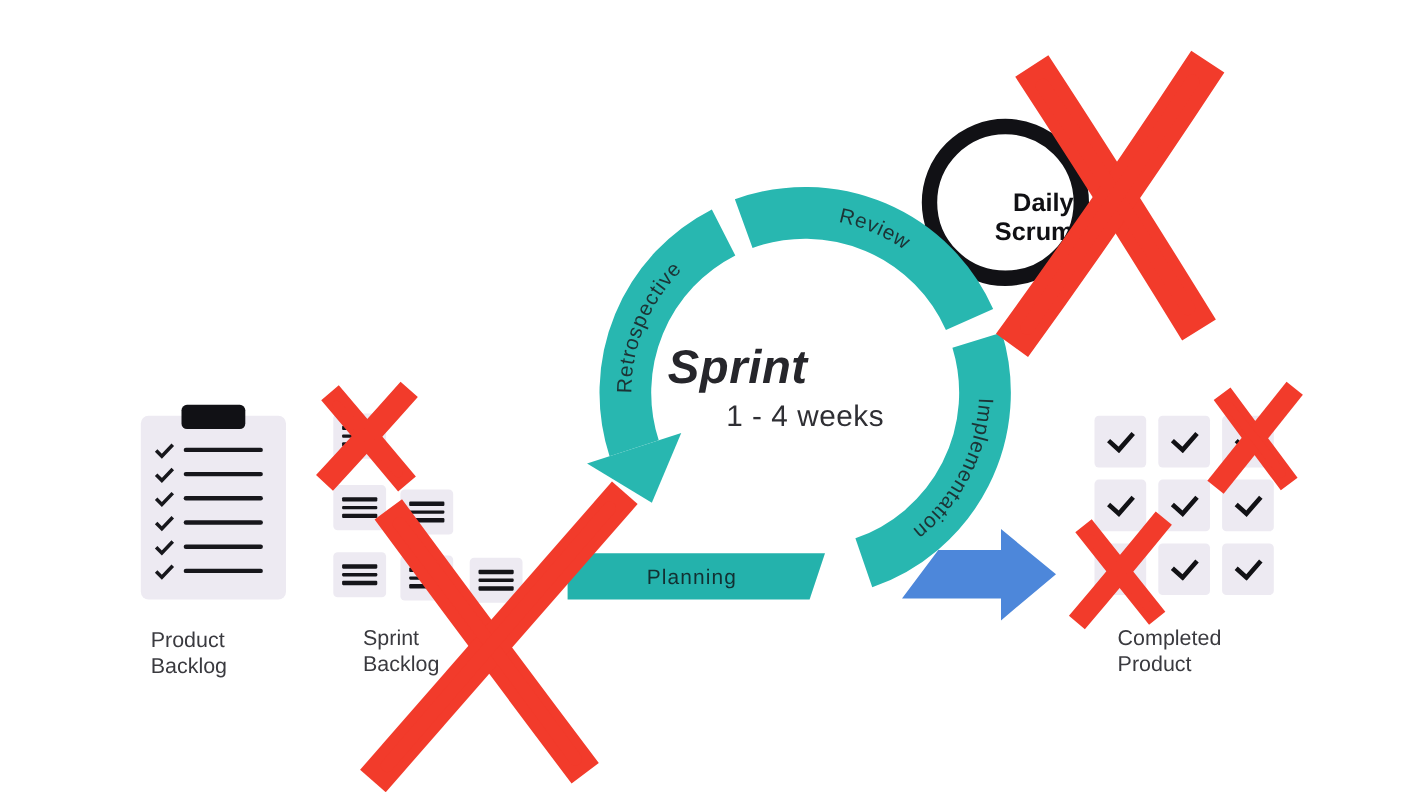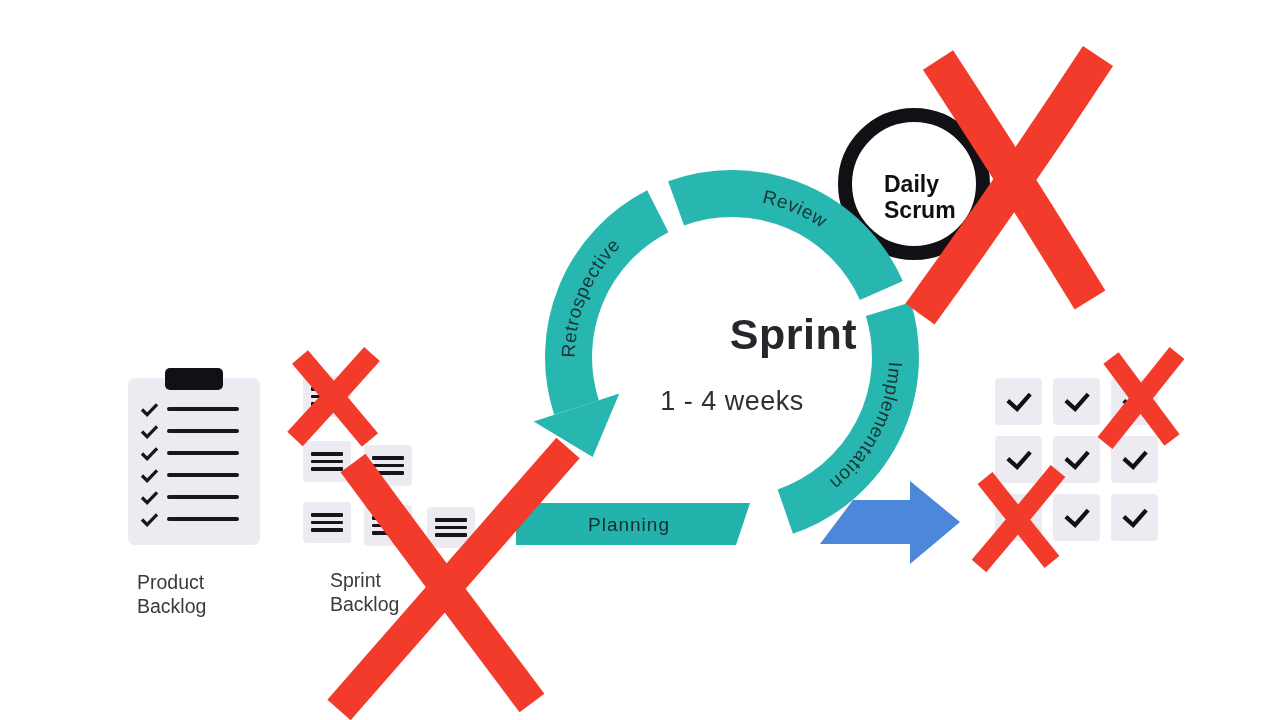--- a/index.html
+++ b/index.html
@@ -2,28 +2,28 @@
 <html><head>
 <meta charset="utf-8">
 <style>
   html,body{margin:0;padding:0;background:#ffffff;}
   .stage{position:relative;width:1280px;height:720px;background:#ffffff;overflow:hidden;
          font-family:"Liberation Sans",sans-serif;}
   .layer{position:absolute;left:0;top:0;width:1280px;height:720px;pointer-events:none;}
   .abs{position:absolute;}
 
   
-  .sprint-title{left:607px;top:310px;width:250px;text-align:right;
-    font-size:43px;font-weight:bold;color:#26262b;letter-spacing:.5px;}
+  .sprint-title{left:607px;top:310px;width:250px;text-align:left;
+    font-size:43px;font-weight:bold;color:#26262b;letter-spacing:.5px;font-style:italic;}
   .sprint-sub{left:607px;top:363px;width:250px;text-align:center;
-    font-size:27px;color:#2f2f34;letter-spacing:.5px;margin-top:23px;}
+    font-size:27px;color:#2f2f34;letter-spacing:.5px;}
 
   
   .daily-label{left:884px;top:171px;width:92px;font-size:23px;font-weight:bold;
-    color:#101014;line-height:26px;}
+    color:#101014;line-height:26px;text-align:right;}
 
   
   .art-label{font-size:19.5px;color:#3a3a3f;text-align:left;line-height:24px;}
   .lbl-product{left:137px;top:570px;width:110px;}
   .lbl-sprint{left:330px;top:568px;width:110px;}
   .lbl-completed{left:1016px;top:568px;width:120px;}
 
   
   .clipboard{left:128px;top:378px;width:132px;height:167px;background:#edeaf2;
     border-radius:7px;}
@@ -193,20 +193,21 @@
     <svg width="28" height="21" viewBox="0 0 30 22">
         <path d="M3 10 L13 19 L27 3" fill="none" stroke="#111115" stroke-width="4.5"></path>
       </svg>
     </div>
 
   <div class="abs sprint-title">Sprint</div>
   <div class="abs sprint-sub">1 - 4 weeks</div>
   <div class="abs daily-label">Daily Scrum</div>
   <div class="abs art-label lbl-product">Product Backlog</div>
   <div class="abs art-label lbl-sprint">Sprint Backlog</div>
+  <div class="abs art-label lbl-completed">Completed Product</div>
 
   <svg class="layer" viewBox="0 0 1280 720">
 
     <g stroke="#f23b2b" fill="none">
       <path d="M938,60 Q1010,170 1090,300" stroke-width="36"></path>
       <path d="M1098,56 Q1010,190 920,314" stroke-width="36"></path>
       <path d="M948,78 Q1018,182 1080,280" stroke-width="13" stroke-linecap="round"></path>
       <path d="M1084,74 Q1004,196 934,298" stroke-width="13" stroke-linecap="round"></path>
     </g>
 

